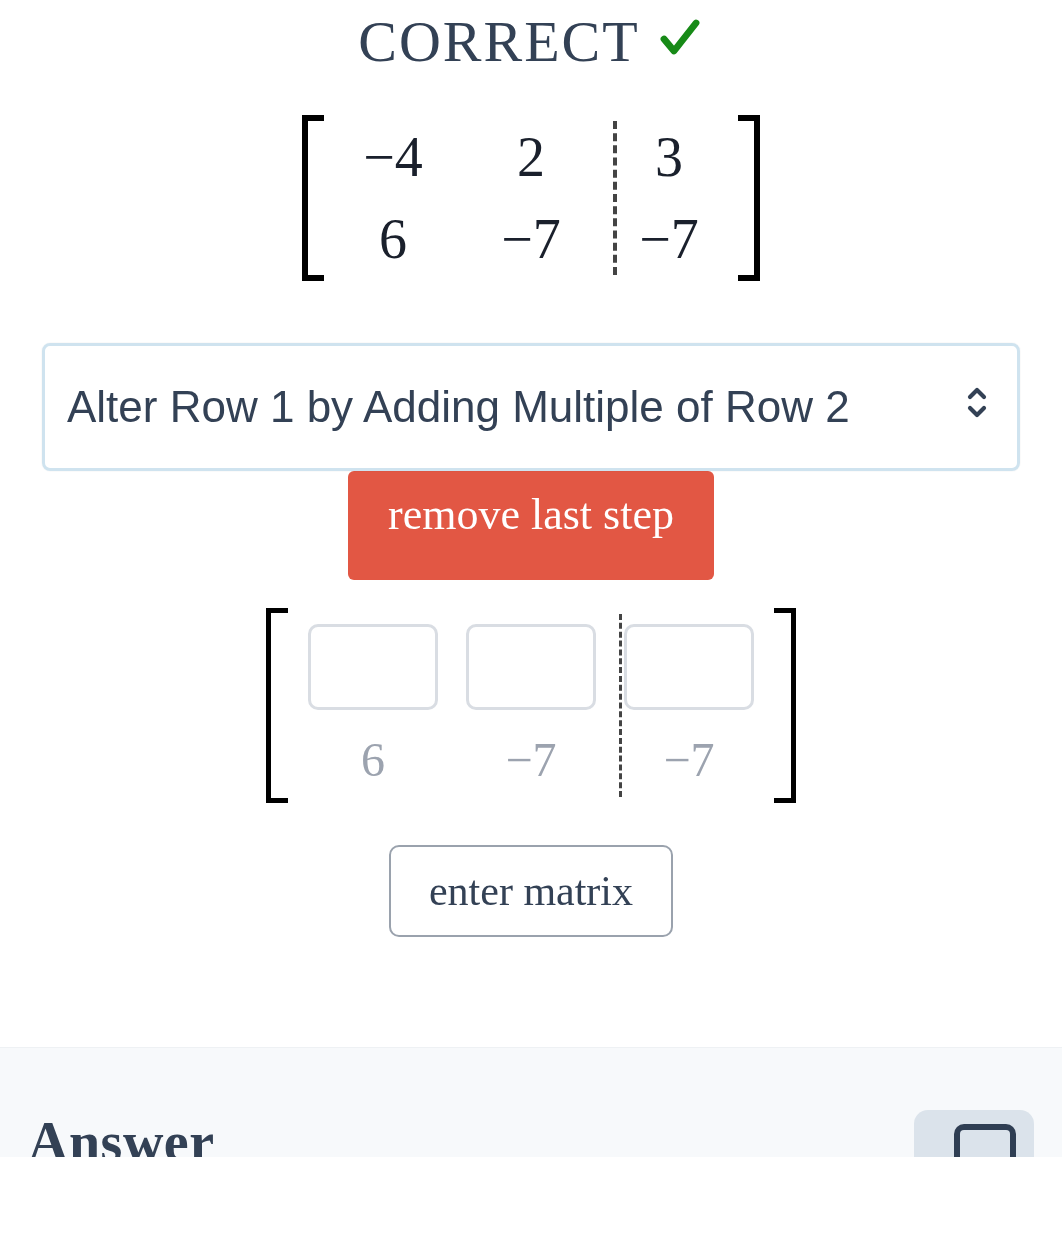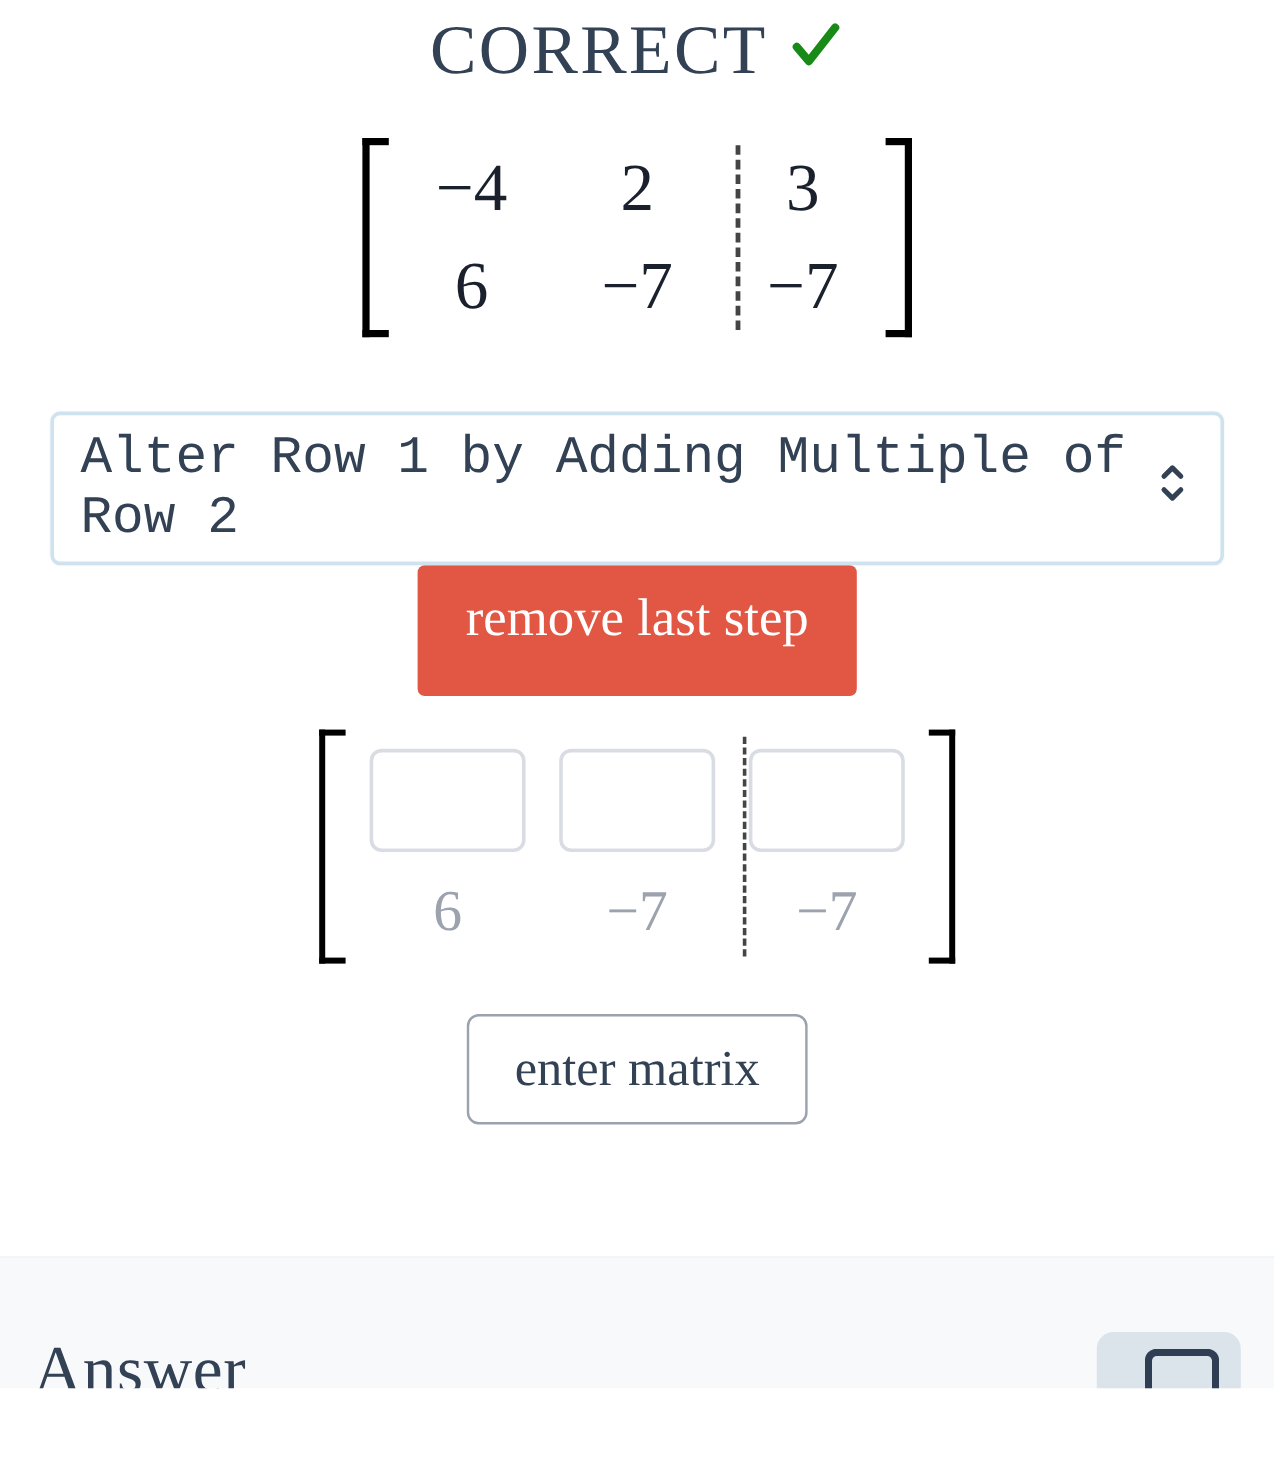--- a/index.html
+++ b/index.html
@@ -74,21 +74,21 @@
     width: 978px;
     position: relative;
   }
   .select {
     width: 100%;
     height: 128px;
     border: 3px solid #cfe3ef;
     border-radius: 8px;
     background: #ffffff;
     font-size: 44px;
-    font-family: Liberation Mono, monospace;
+    font-family: Liberation Sans, sans-serif;
     color: #334155;
     padding: 0 70px 0 22px;
     display: flex;
     align-items: center;
     cursor: pointer;
     box-shadow: 0 0 0 1px rgba(0,0,0,0.02);
   }
   .select-caret {
     position: absolute;
     right: 26px;
@@ -151,21 +151,21 @@
     border-top: 1px solid #eef1f4;
     padding: 34px 28px 0;
     display: flex;
     justify-content: space-between;
     align-items: center;
     height: 110px;
     overflow: hidden;
   }
   .footer-title {
     font-size: 56px;
-    font-weight: normal;
+    font-weight: bold;
     color: #334155;
     font-family: Georgia, serif;
     letter-spacing: 0.5px;
     transform: translateY(22px);
   }
   .footer-chip {
     width: 120px;
     height: 76px;
     background: #dbe3eb;
     border-radius: 14px;

